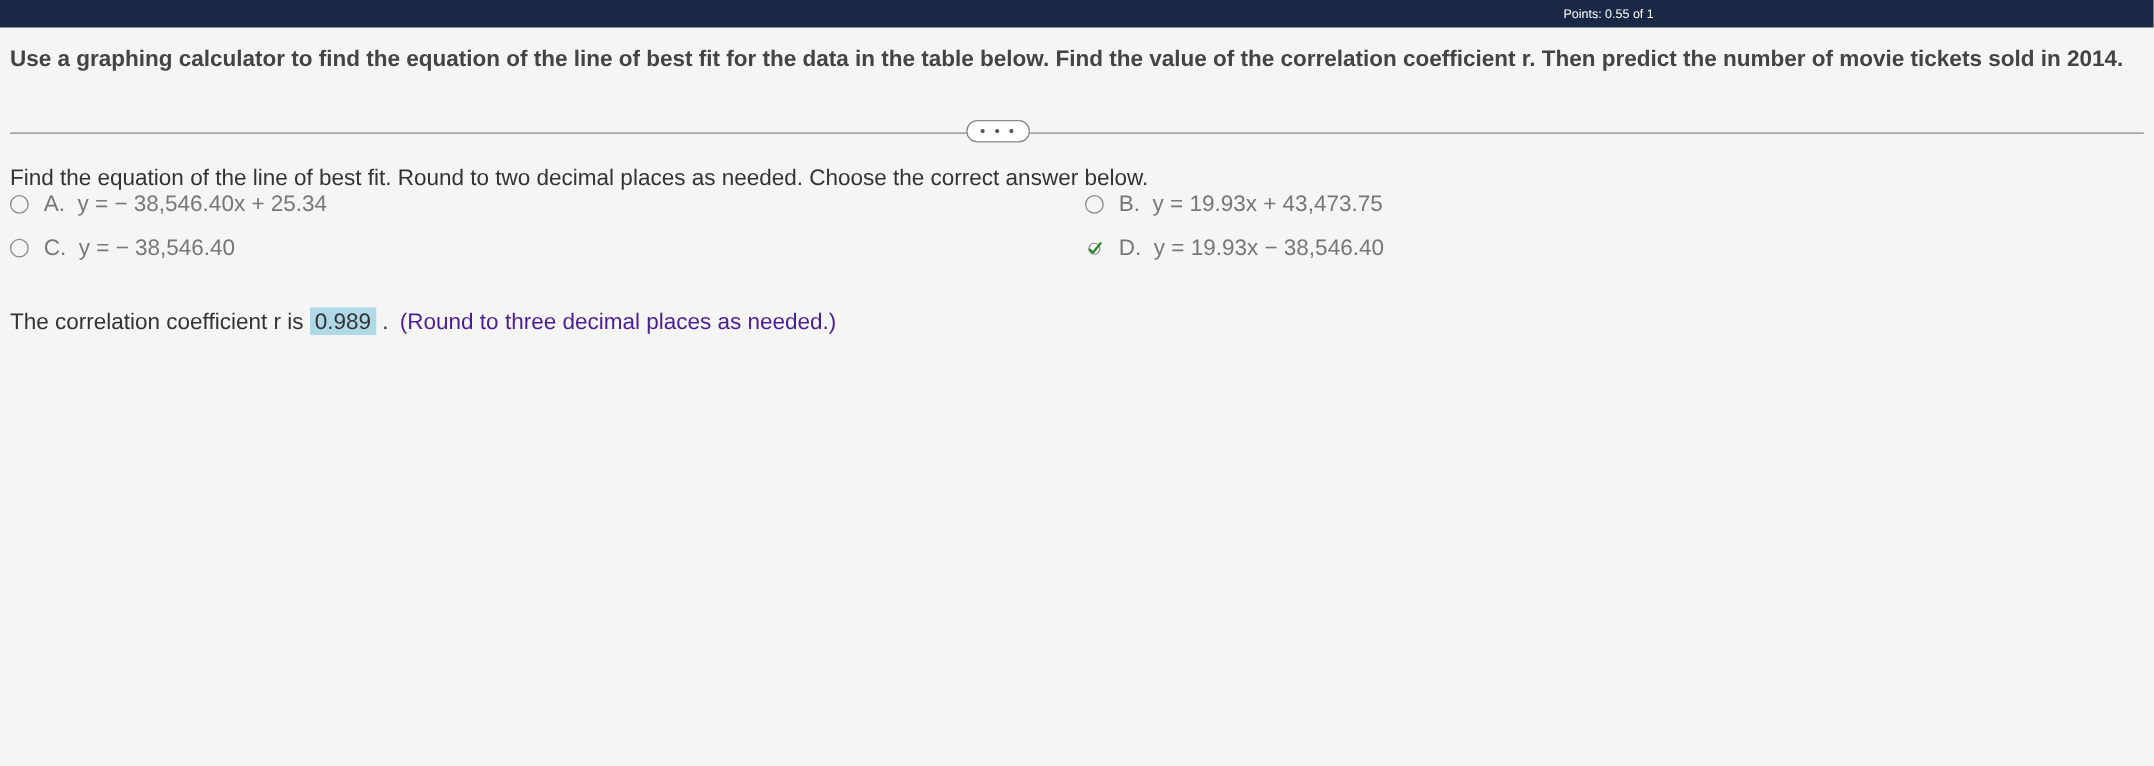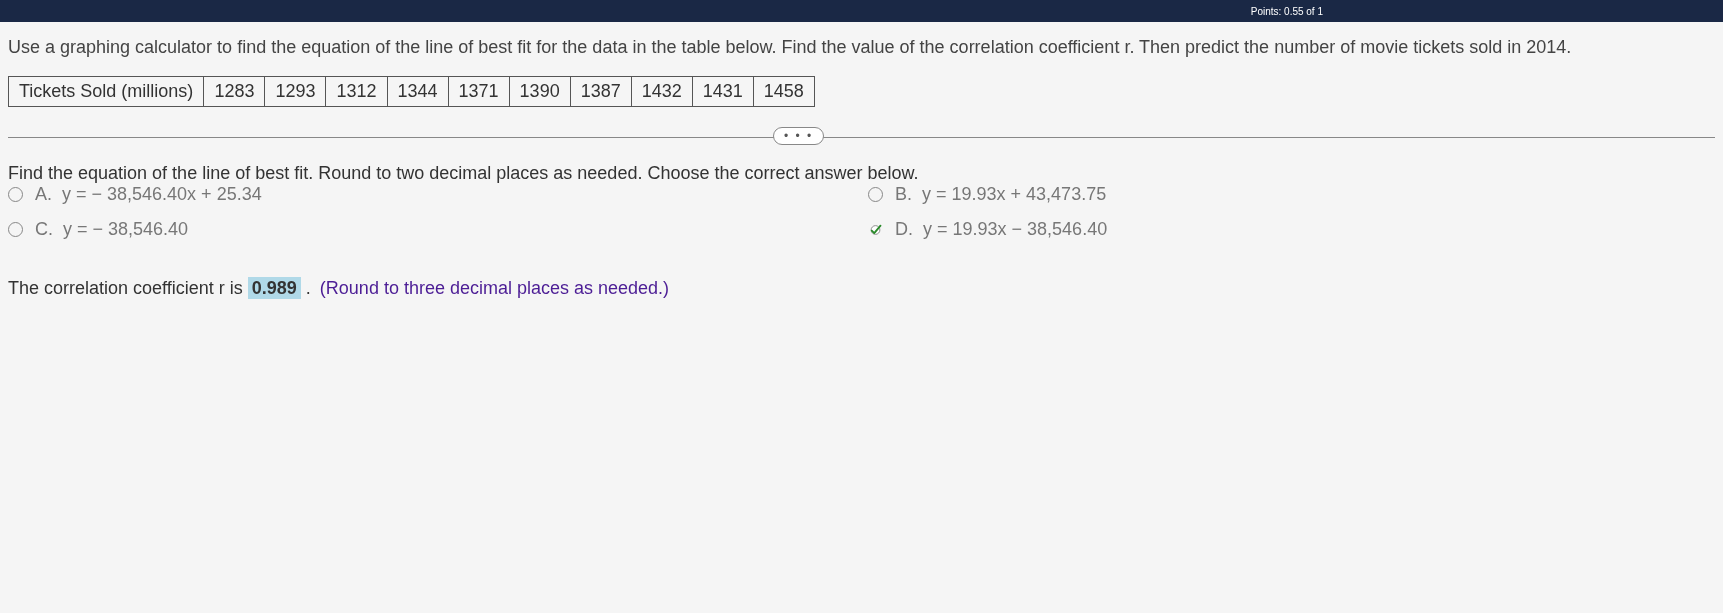--- a/index.html
+++ b/index.html
@@ -24,20 +24,21 @@
       padding: 0 400px 0 0;
       font-size: 10px;
     }
     .content {
       padding: 12px 8px;
     }
     .question-text {
       color: #444;
       line-height: 1.5;
       margin-bottom: 15px;
+      font-weight: bold;
     }
     .data-table {
       border-collapse: collapse;
       margin-bottom: 30px;
     }
     .data-table td {
       border: 1px solid #555;
       padding: 4px 10px;
       text-align: center;
       font-size: 18px;
@@ -111,21 +112,20 @@
     }
     .fill-line {
       color: #333;
       line-height: 2;
       margin-bottom: 8px;
     }
     .filled-value {
       background: #b0d9e8;
       padding: 1px 4px;
       color: #333;
-      font-weight: bold;
     }
     .hint {
       color: #4c1d95;
       margin-left: 4px;
     }
     .input-box {
       display: inline-block;
       width: 28px;
       height: 24px;
       border: 2px solid #3a7cc4;
@@ -140,33 +140,20 @@
 <div class="header-bar">
   <span>Points: 0.55 of 1</span>
 </div>
 
 <div class="content">
 
   <div class="question-text">Use a graphing calculator to find the equation of the line of best fit for the data in the table below. Find the value of the correlation coefficient r. Then predict the number of movie tickets sold in 2014.</div>
 
   <table class="data-table">
     <tbody>
-    <tr>
-      <td class="row-label">Tickets Sold (millions)</td>
-      <td>1283</td>
-      <td>1293</td>
-      <td>1312</td>
-      <td>1344</td>
-      <td>1371</td>
-      <td>1390</td>
-      <td>1387</td>
-      <td>1432</td>
-      <td>1431</td>
-      <td>1458</td>
-    </tr>
   </tbody>
     </table>
 
   <div class="divider-wrap">
     <hr class="divider">
     <div class="divider-pill">• • •</div>
   </div>
 
   <div class="instruction">Find the equation of the line of best fit. Round to two decimal places as needed. Choose the correct answer below.</div>
 

